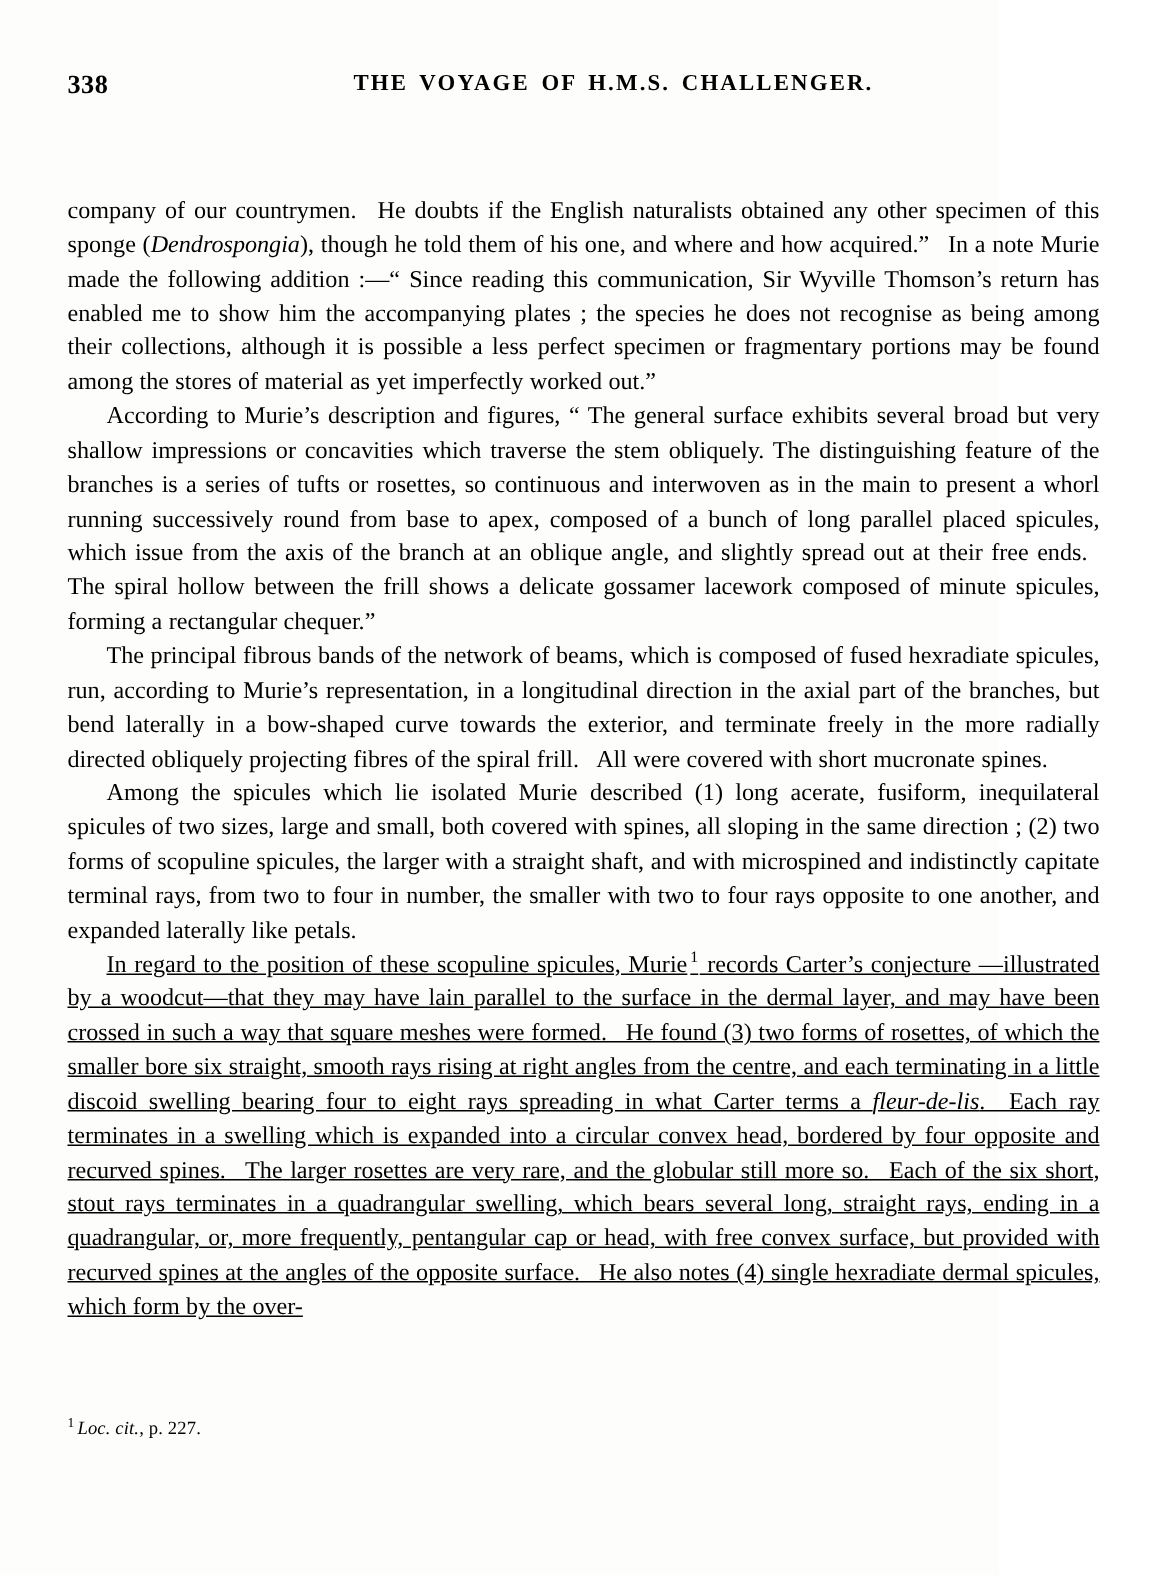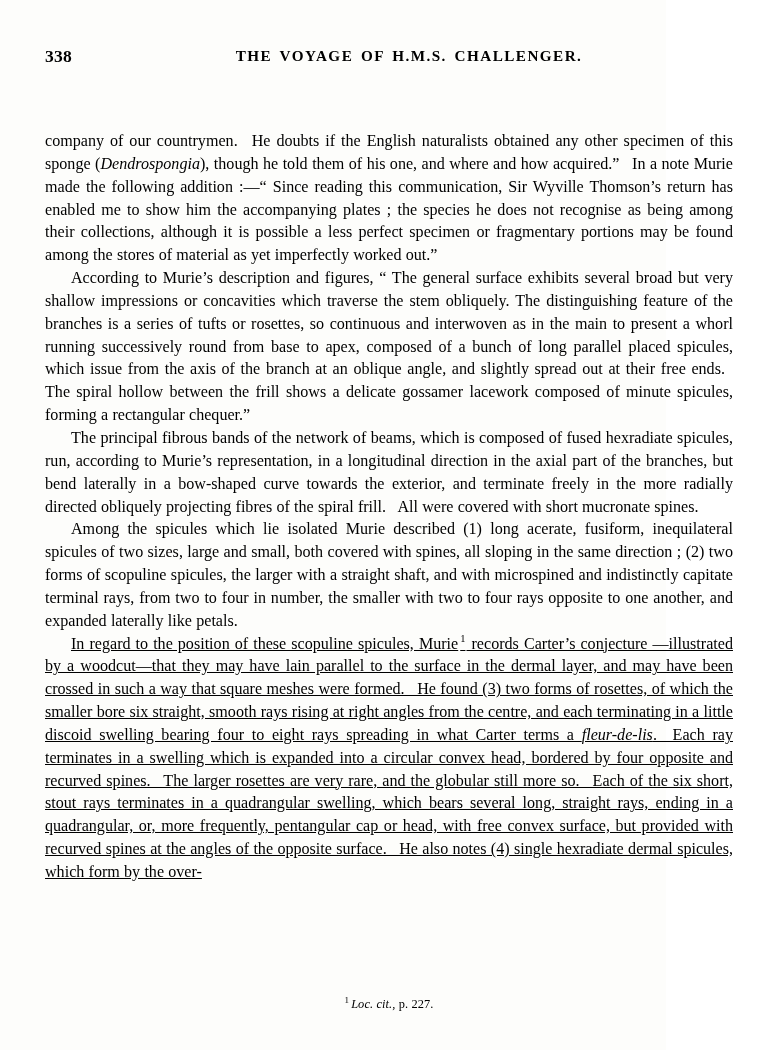--- a/index.html
+++ b/index.html
@@ -95,23 +95,22 @@
     vertical-align: super;
     line-height: 0;
     padding-left: 2px;
     padding-right: 1px;
   }
 
   
   .footnote-zone {
     position: absolute;
     left: 45px;
-    top: 996px;
+    top: 944px;
     width: 688px;
-    text-align: center;
   }
   .footnote {
     font-size: 12.4px;
     line-height: 16px;
     letter-spacing: 0.1px;
   }
   .footnote sup {
     font-size: 9px;
     vertical-align: super;
     line-height: 0;

